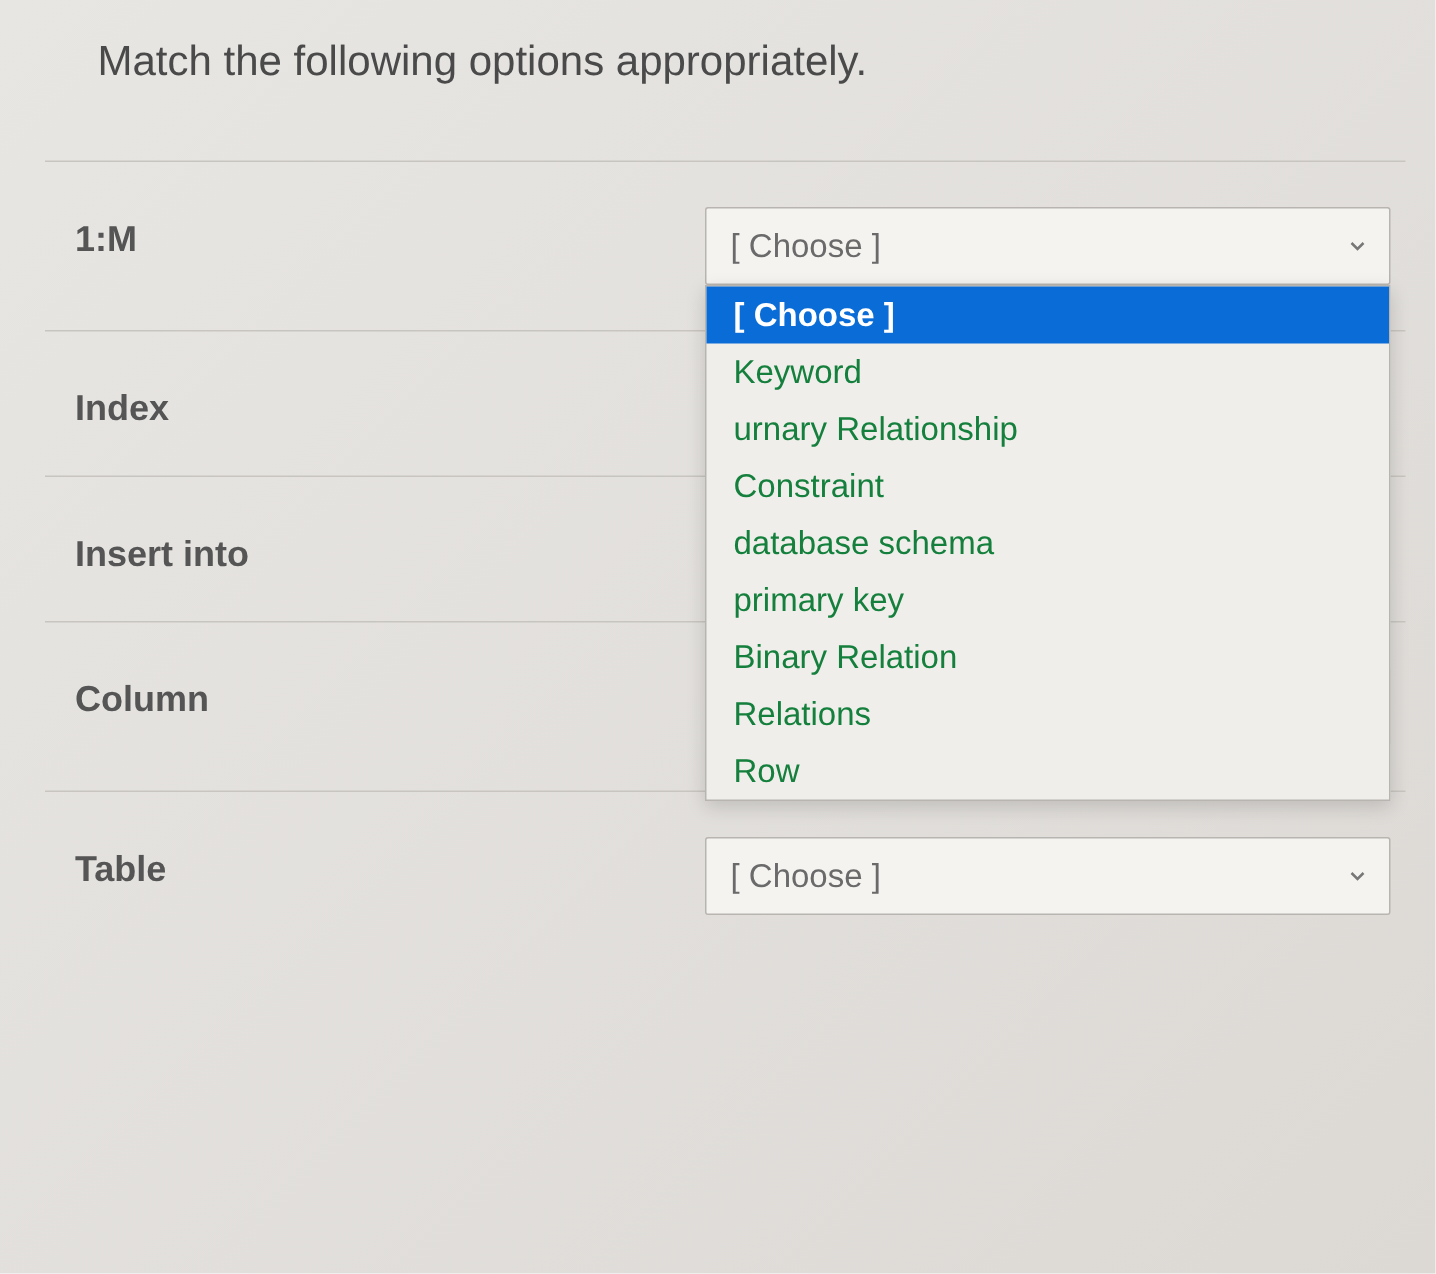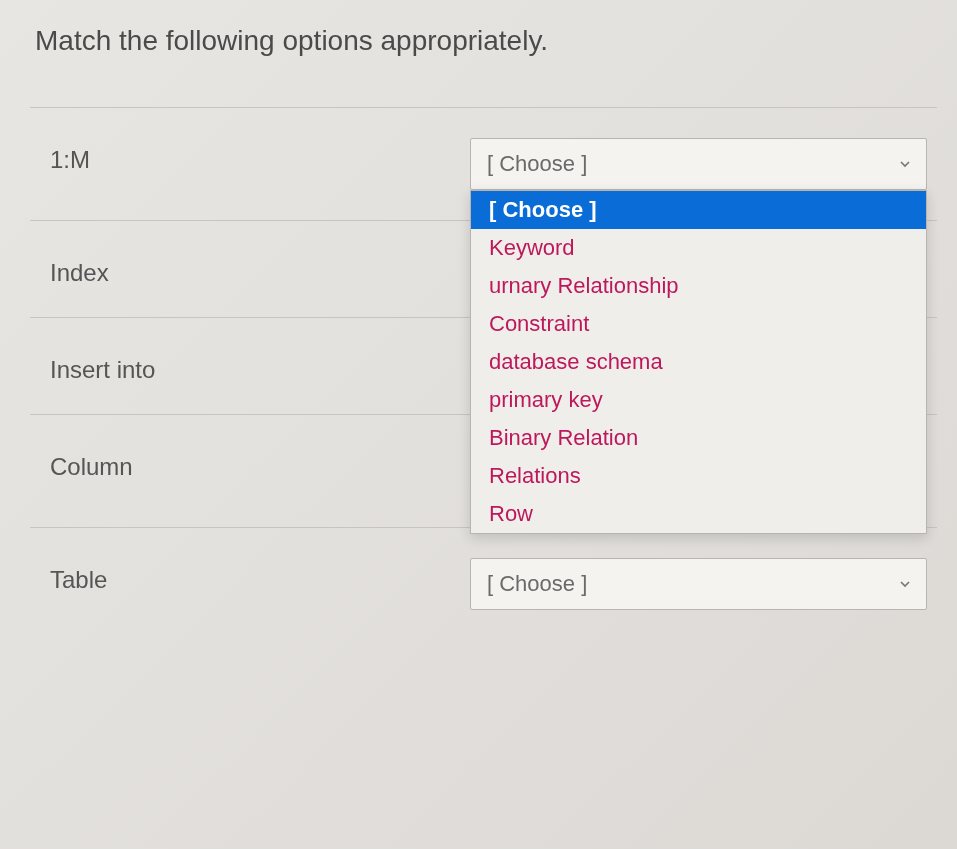--- a/index.html
+++ b/index.html
@@ -17,36 +17,38 @@
     }
     .container {
       padding: 25px 20px 20px 30px;
     }
     .question-title {
       font-size: 28px;
       font-weight: 400;
       color: #4a4a4a;
       margin-bottom: 50px;
       padding-left: 5px;
+      margin-left: 30px;
     }
     .match-area {
       border-top: 1px solid #c8c5c0;
     }
     .match-row {
       display: flex;
       align-items: flex-start;
       border-bottom: 1px solid #c8c5c0;
       padding: 30px 10px 30px 20px;
       position: relative;
     }
     .match-label {
       flex: 0 0 420px;
       font-size: 24px;
       color: #555;
       padding-top: 8px;
+      font-weight: bold;
     }
     .select-wrapper {
       flex: 1;
       position: relative;
     }
     .select-box {
       width: 100%;
       padding: 12px 40px 12px 16px;
       font-size: 22px;
       color: #6a6a6a;
@@ -71,21 +73,21 @@
       left: 0;
       right: 0;
       background: #f0eeea;
       border: 1px solid #b8b5b0;
       box-shadow: 0 4px 12px rgba(0,0,0,0.15);
       z-index: 100;
     }
     .dropdown-item {
       padding: 6px 18px;
       font-size: 22px;
-      color: #be185d;
+      color: #15803d;
       cursor: pointer;
     }
     .dropdown-item.selected {
       background: #0a6cd6;
       color: #fff;
       font-weight: 600;
     }
     .chevron svg {
       width: 16px;
       height: 16px;

